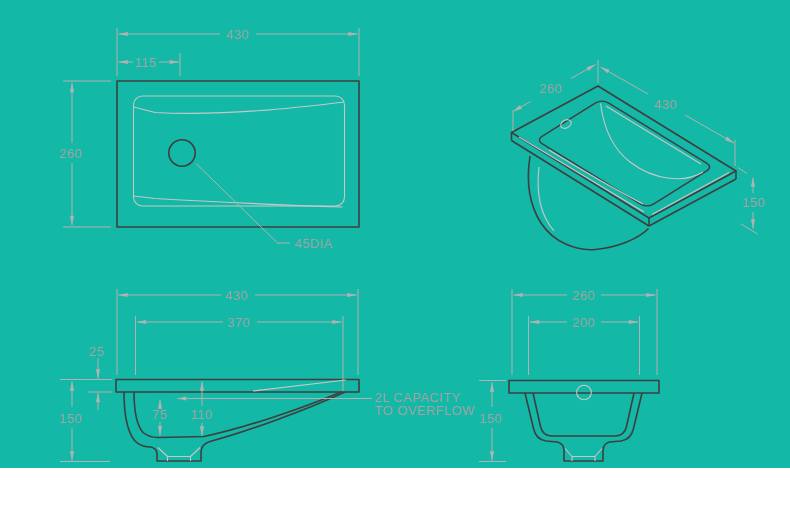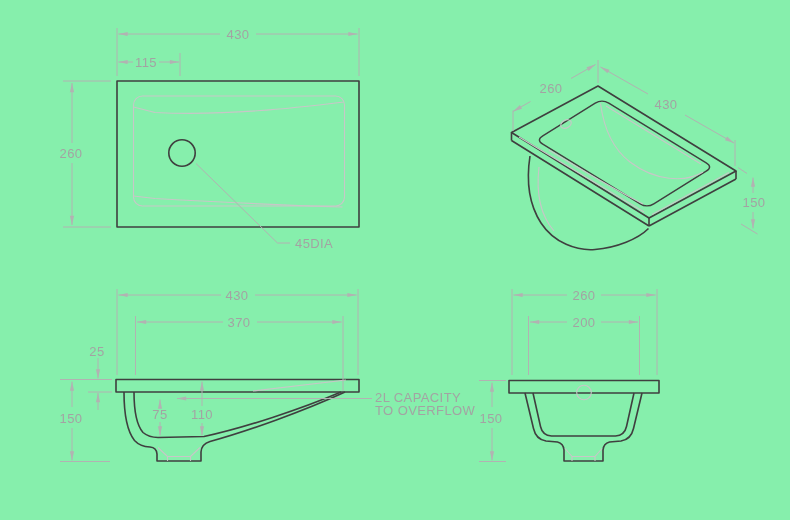--- a/index.html
+++ b/index.html
@@ -1,20 +1,20 @@
 <!DOCTYPE html>
 <html><head>
 <meta charset="utf-8">
 <title></title>
 <style>
   html,body{margin:0;padding:0;background:#ffffff;}
   .canvas{
     position:relative;
-    width:790px;height:520px;
-    background:#86efac;
+    width:790px;height:468px;
+    background:#14b8a6;
     font-family:"Liberation Sans", sans-serif;
     overflow:hidden;
   }
   svg{display:block;}
   text{
     font-family:"Liberation Sans", sans-serif;
     font-size:13px;
     letter-spacing:0.4px;
     fill:#a3a3a3;
   }

